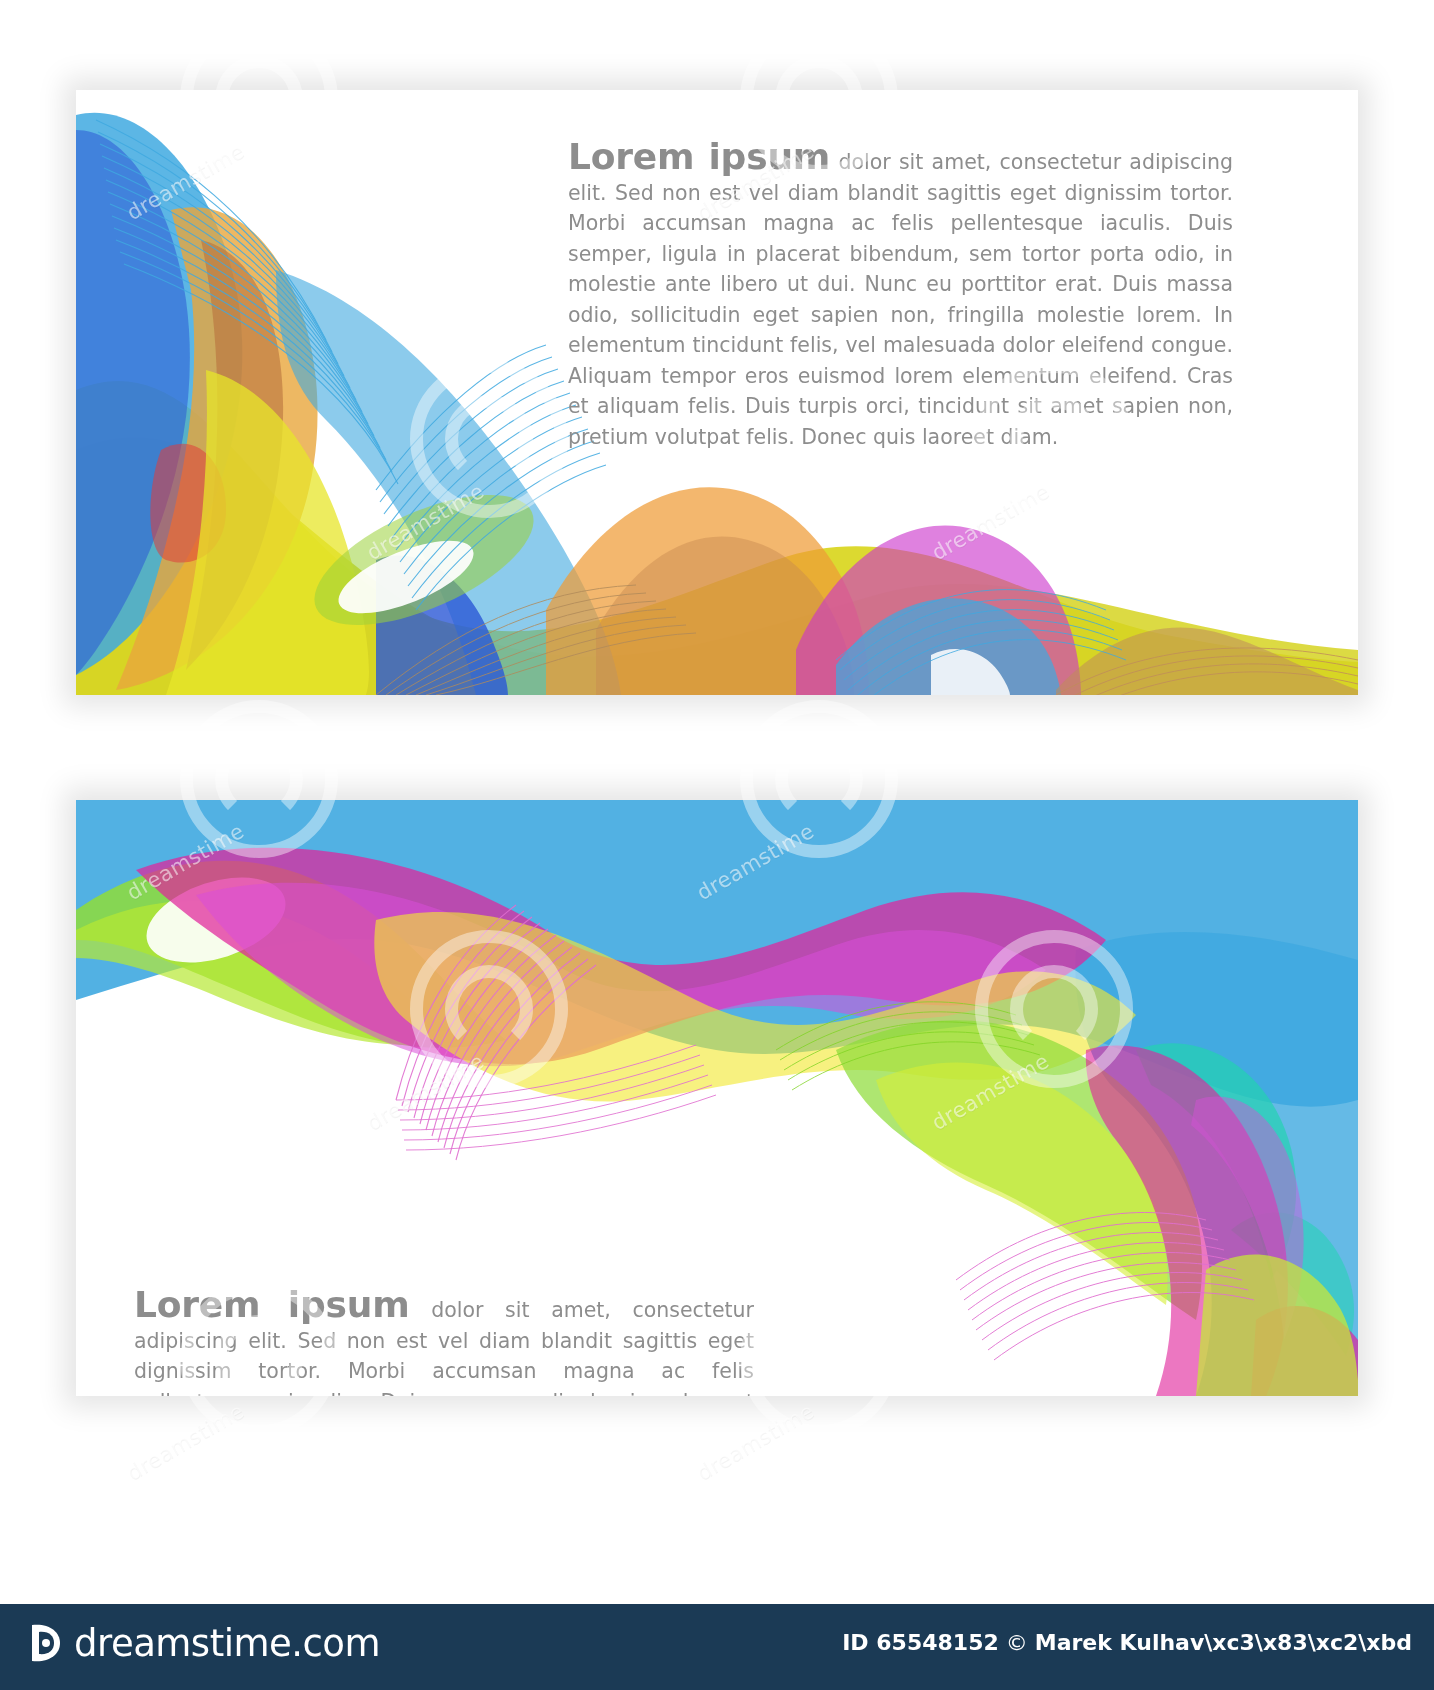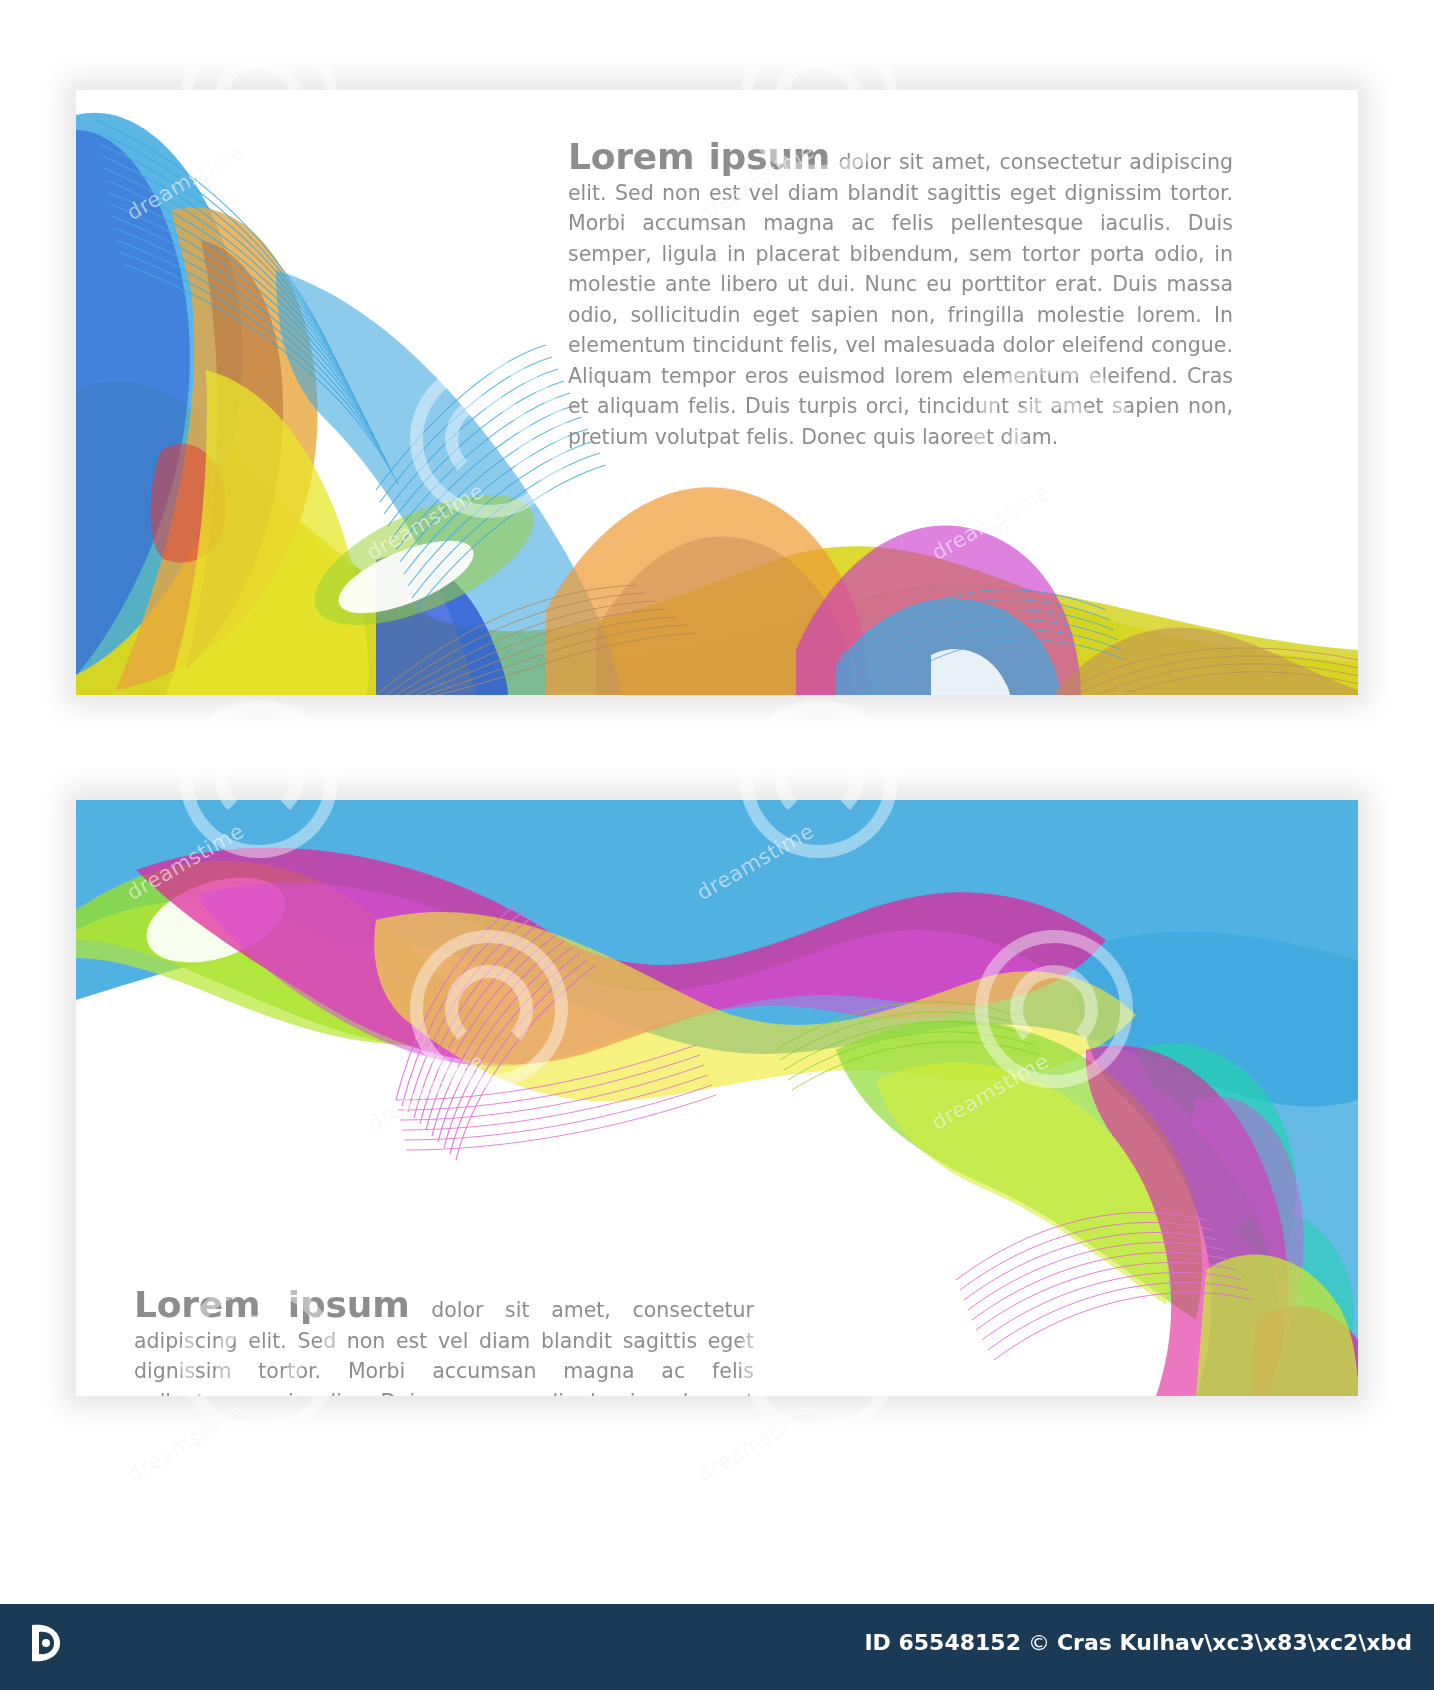--- a/index.html
+++ b/index.html
@@ -389,21 +389,22 @@
 
   <div class="footer-bar">
     <div class="brand">
       <div class="brand-mark">
         <svg width="40" height="44" viewBox="0 0 40 44">
           <path d="M6 4 C22 2 34 10 34 22 C34 34 22 42 6 40 Z" fill="#ffffff"></path>
           <path d="M13 11 C23 10 28 15 28 22 C28 29 23 34 13 33 Z" fill="#1b3a55"></path>
           <circle cx="20" cy="22" r="4" fill="#ffffff"></circle>
         </svg>
       </div>
+      <span class="brand-text">dreamstime.com</span>
     </div>
     <div class="footer-right">
       <span class="id-num">ID 65548152</span>
       <span>©</span>
-      <span class="author">Cras Kulhav\xc3\x83\xc2\xbd</span>
+      <span class="author">Marek Kulhav\xc3\x83\xc2\xbd</span>
     </div>
   </div>
 
 </div>
 
 </body></html>

